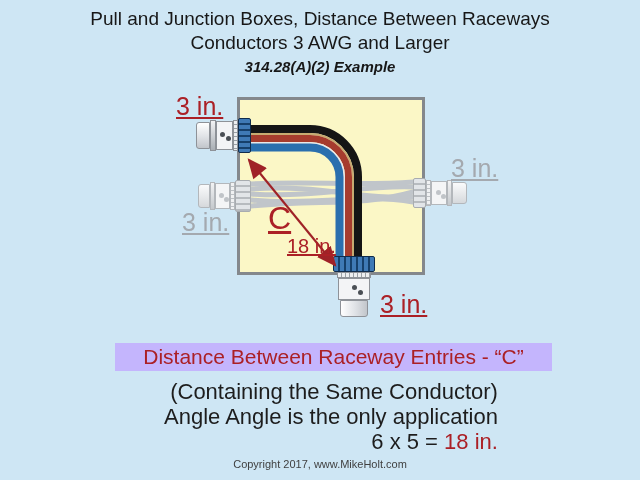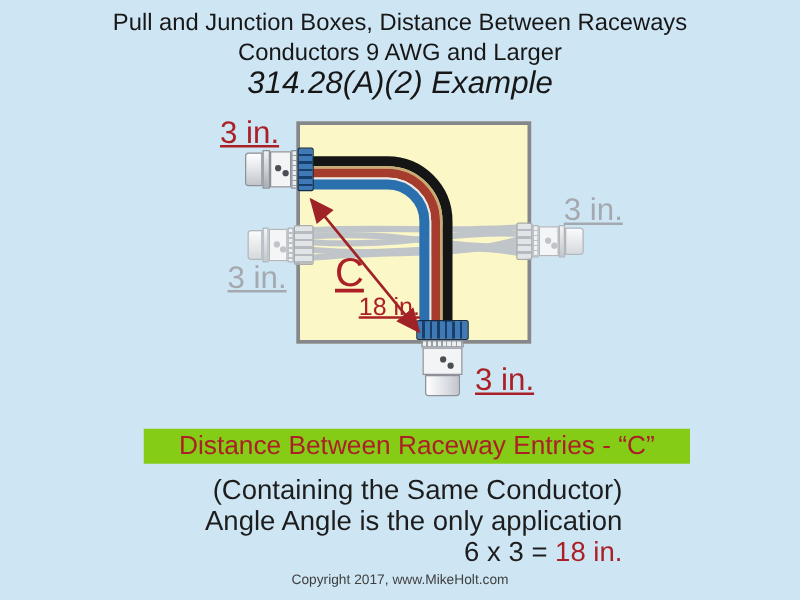--- a/index.html
+++ b/index.html
@@ -4,21 +4,21 @@
 <style>
   html,body{margin:0;padding:0;}
   .canvas{
     position:relative; width:640px; height:480px; overflow:hidden;
     background:#cee6f4;
     font-family:"Liberation Sans", sans-serif;
   }
   
   .title{position:absolute; top:7px; left:0; width:640px; text-align:center; color:#171717;}
   .title .t1{font-size:19px; line-height:24px;}
-  .title .t3{font-size:25px; line-height:23px; font-style:italic;}
+  .title .t3{font-size:15px; line-height:23px; font-style:italic;font-weight:bold;}
   
   .box{
     position:absolute; left:237px; top:97px; width:182px; height:172px;
     background:#fbf7c6; border:3px solid #84888c; z-index:1;
   }
   
   .layer{position:absolute; left:0; top:0; width:640px; height:480px; pointer-events:none;}
   .wires-layer{z-index:2;}
   .arrow-layer{z-index:6;}
   
@@ -81,36 +81,36 @@
   .red{color:#ab2026;} .gray{color:#a4a9af;}
   .lbl-3in-top{left:176px; top:92px; font-size:25px;}
   .lbl-3in-bottom{left:380px; top:290px; font-size:25px;}
   .lbl-3in-left{left:182px; top:208px; font-size:25px;}
   .lbl-3in-right{left:451px; top:154px; font-size:25px;}
   .lbl-C{left:268px; top:200px; font-size:32px;}
   .lbl-18{left:287px; top:235px; font-size:20px;}
   
   .banner{
     position:absolute; left:115px; top:343px; width:437px; height:28px;
-    background:#84cc16; color:#ab2026; font-size:21px; line-height:28px; text-align:center;
+    background:#c4b5fd; color:#ab2026; font-size:21px; line-height:28px; text-align:center;
   }
   
   .notes{position:absolute; left:164px; top:379px; font-size:22px; line-height:25px; color:#1d1d1d;text-align:right;}
   .notes .eq-val{color:#ab2026;}
   
   .copyright{position:absolute; left:0; top:458px; width:640px; text-align:center; font-size:11px; color:#3f3f3f;}
 </style>
 </head>
 <body>
 
 <div class="canvas">
 
   <div class="title">
     <div class="t1">Pull and Junction Boxes, Distance Between Raceways</div>
-    <div class="t1">Conductors 9 AWG and Larger</div>
+    <div class="t1">Conductors 3 AWG and Larger</div>
     <div class="t3">314.28(A)(2) Example</div>
   </div>
 
   <div class="box"></div>
 
   <svg class="layer wires-layer" viewBox="0 0 640 480">
 
     <g stroke="#c0c5ca" stroke-width="5" fill="none" stroke-linecap="round">
       <path d="M251,184 C310,181 360,186 413,182"></path>
       <path d="M251,189 C320,184 360,200 413,197"></path>
@@ -191,19 +191,19 @@
   <div class="lbl red lbl-18">18 in.</div>
 
   <div class="banner">
     <span>Distance Between Raceway Entries - “C”</span>
   </div>
 
   <div class="notes">
     <div>(Containing the Same Conductor)</div>
     <div>Angle Angle is the only application</div>
     <div>
-      <span>6 x 3 = </span><span class="eq-val">18 in.</span>
+      <span>6 x 5 = </span><span class="eq-val">18 in.</span>
     </div>
   </div>
 
   <div class="copyright">Copyright 2017, www.MikeHolt.com</div>
 
 </div>
 
 </body></html>

